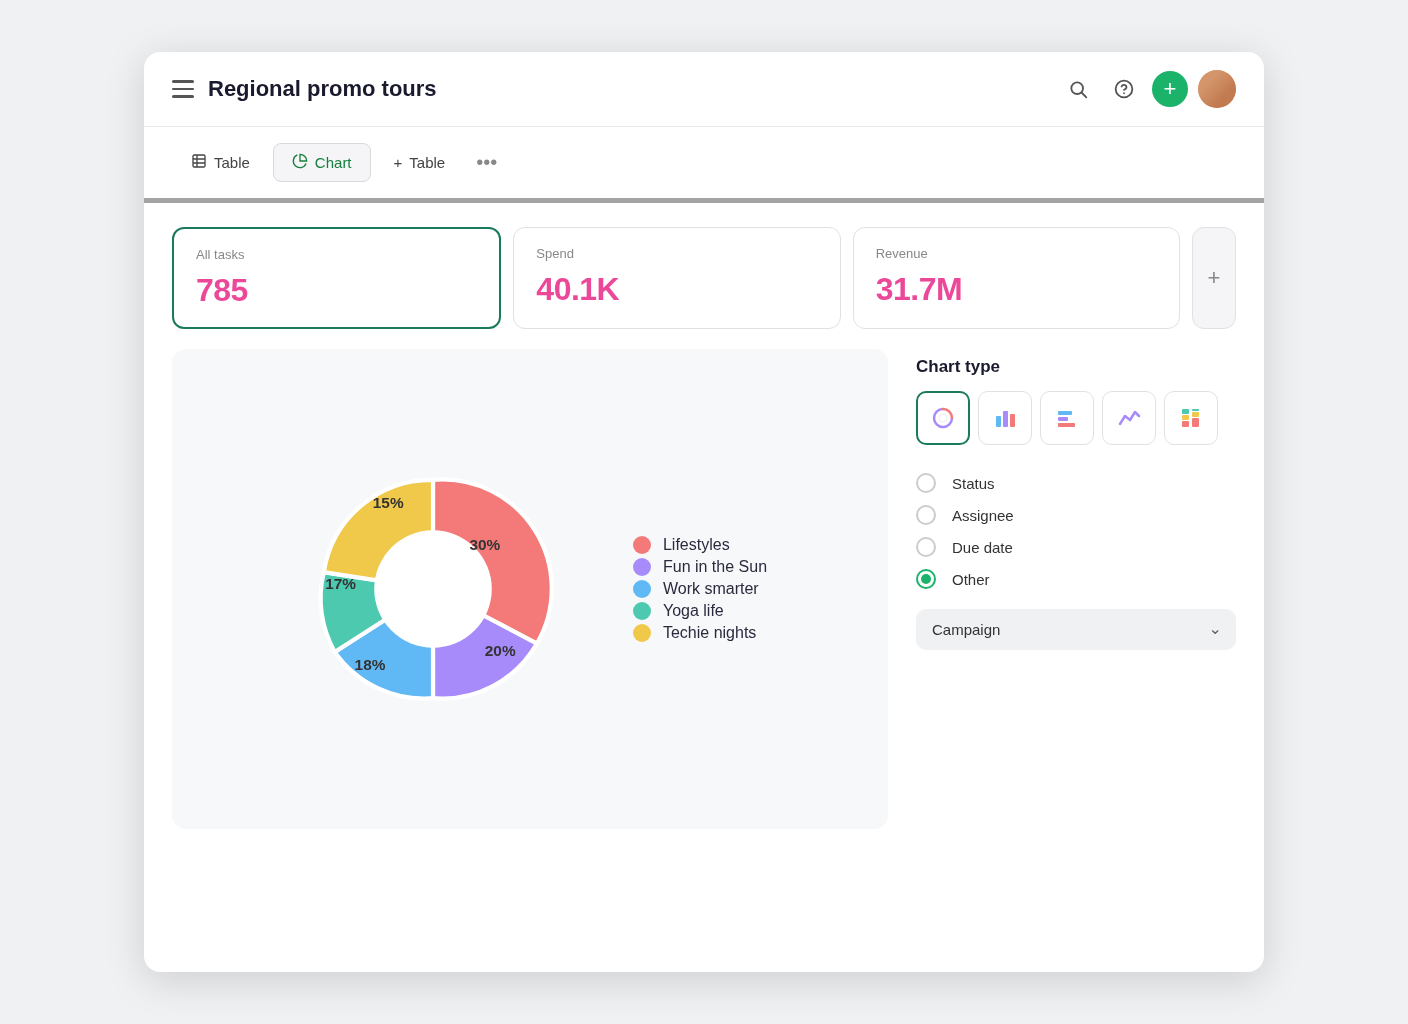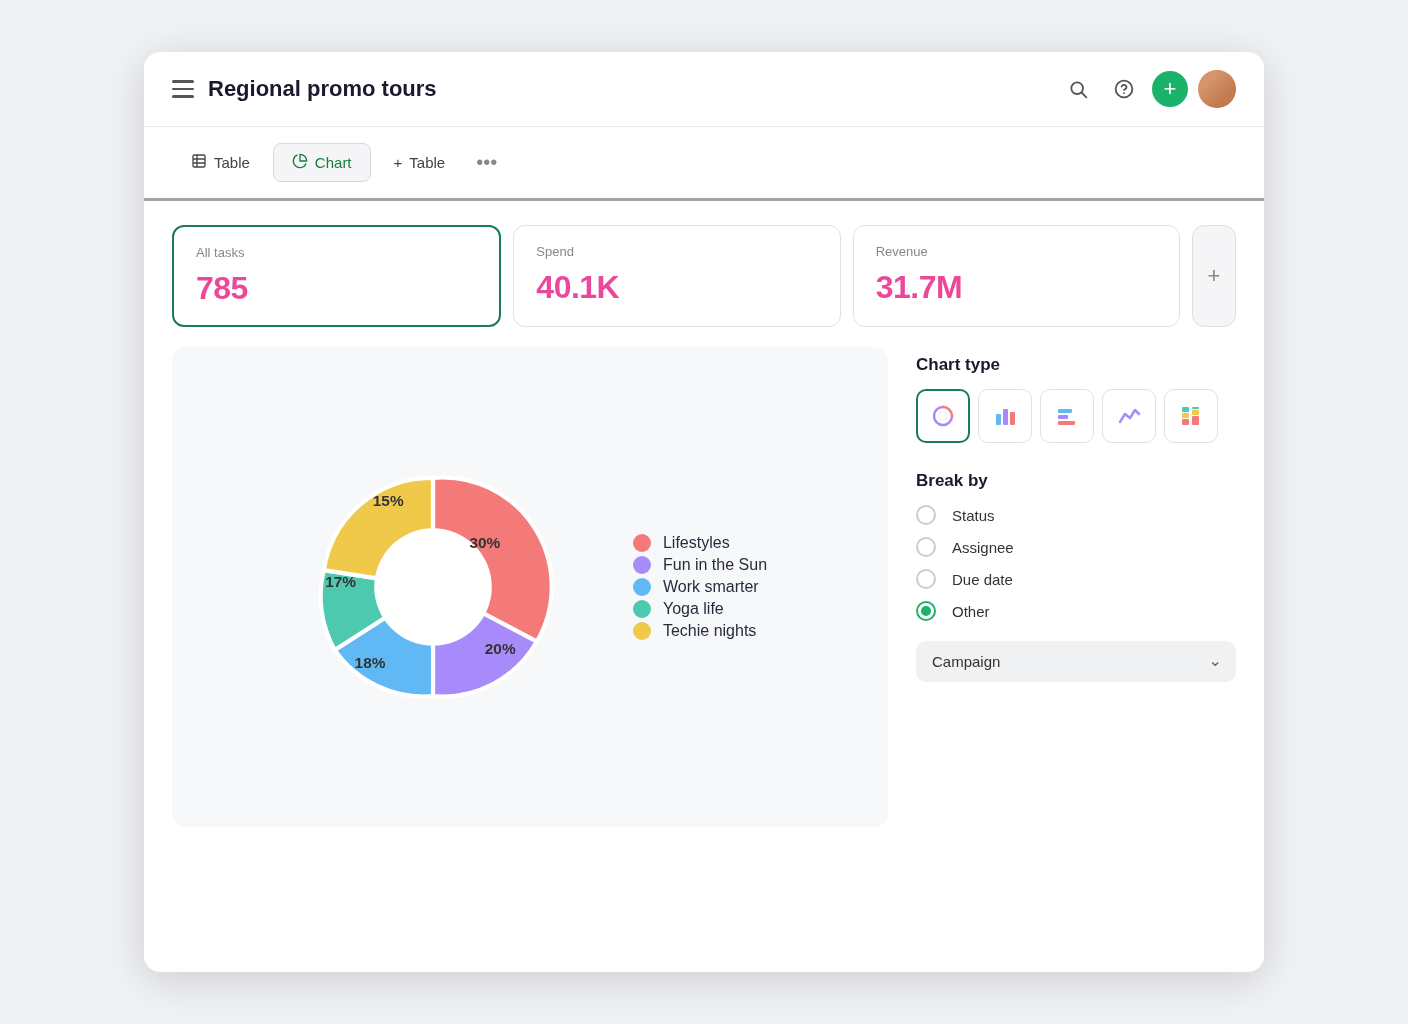--- a/index.html
+++ b/index.html
@@ -98,21 +98,21 @@
       height: 100%;
       background: linear-gradient(135deg, #d4956a 30%, #c27a50 70%);
       border-radius: 50%;
     }
     
     .tabs {
       display: flex;
       align-items: center;
       gap: 4px;
       padding: 16px 28px;
-      border-bottom: 3px solid #a3a3a3;
+      border-bottom: 5px solid #a3a3a3;
     }
     .tab {
       display: flex;
       align-items: center;
       gap: 7px;
       padding: 9px 18px;
       border-radius: 8px;
       border: 1px solid transparent;
       background: transparent;
       cursor: pointer;
@@ -489,21 +489,20 @@
             <rect x="3" y="15" width="7" height="6" fill="#f47a7a" rx="1"></rect>
             <rect x="3" y="9" width="7" height="5" fill="#f0c84a" rx="1"></rect>
             <rect x="3" y="3" width="7" height="5" fill="#4dc9b0" rx="1"></rect>
             <rect x="13" y="12" width="7" height="9" fill="#f47a7a" rx="1"></rect>
             <rect x="13" y="6" width="7" height="5" fill="#f0c84a" rx="1"></rect>
             <rect x="13" y="3" width="7" height="2" fill="#4dc9b0" rx="1"></rect>
           </svg>
         </button>
       </div>
 
-      <div class="break-by-title">Break by</div>
       <div class="radio-group">
         <label class="radio-item">
           <div class="radio-circle"></div>
           <span>Status</span>
         </label>
         <label class="radio-item">
           <div class="radio-circle"></div>
           <span>Assignee</span>
         </label>
         <label class="radio-item">

